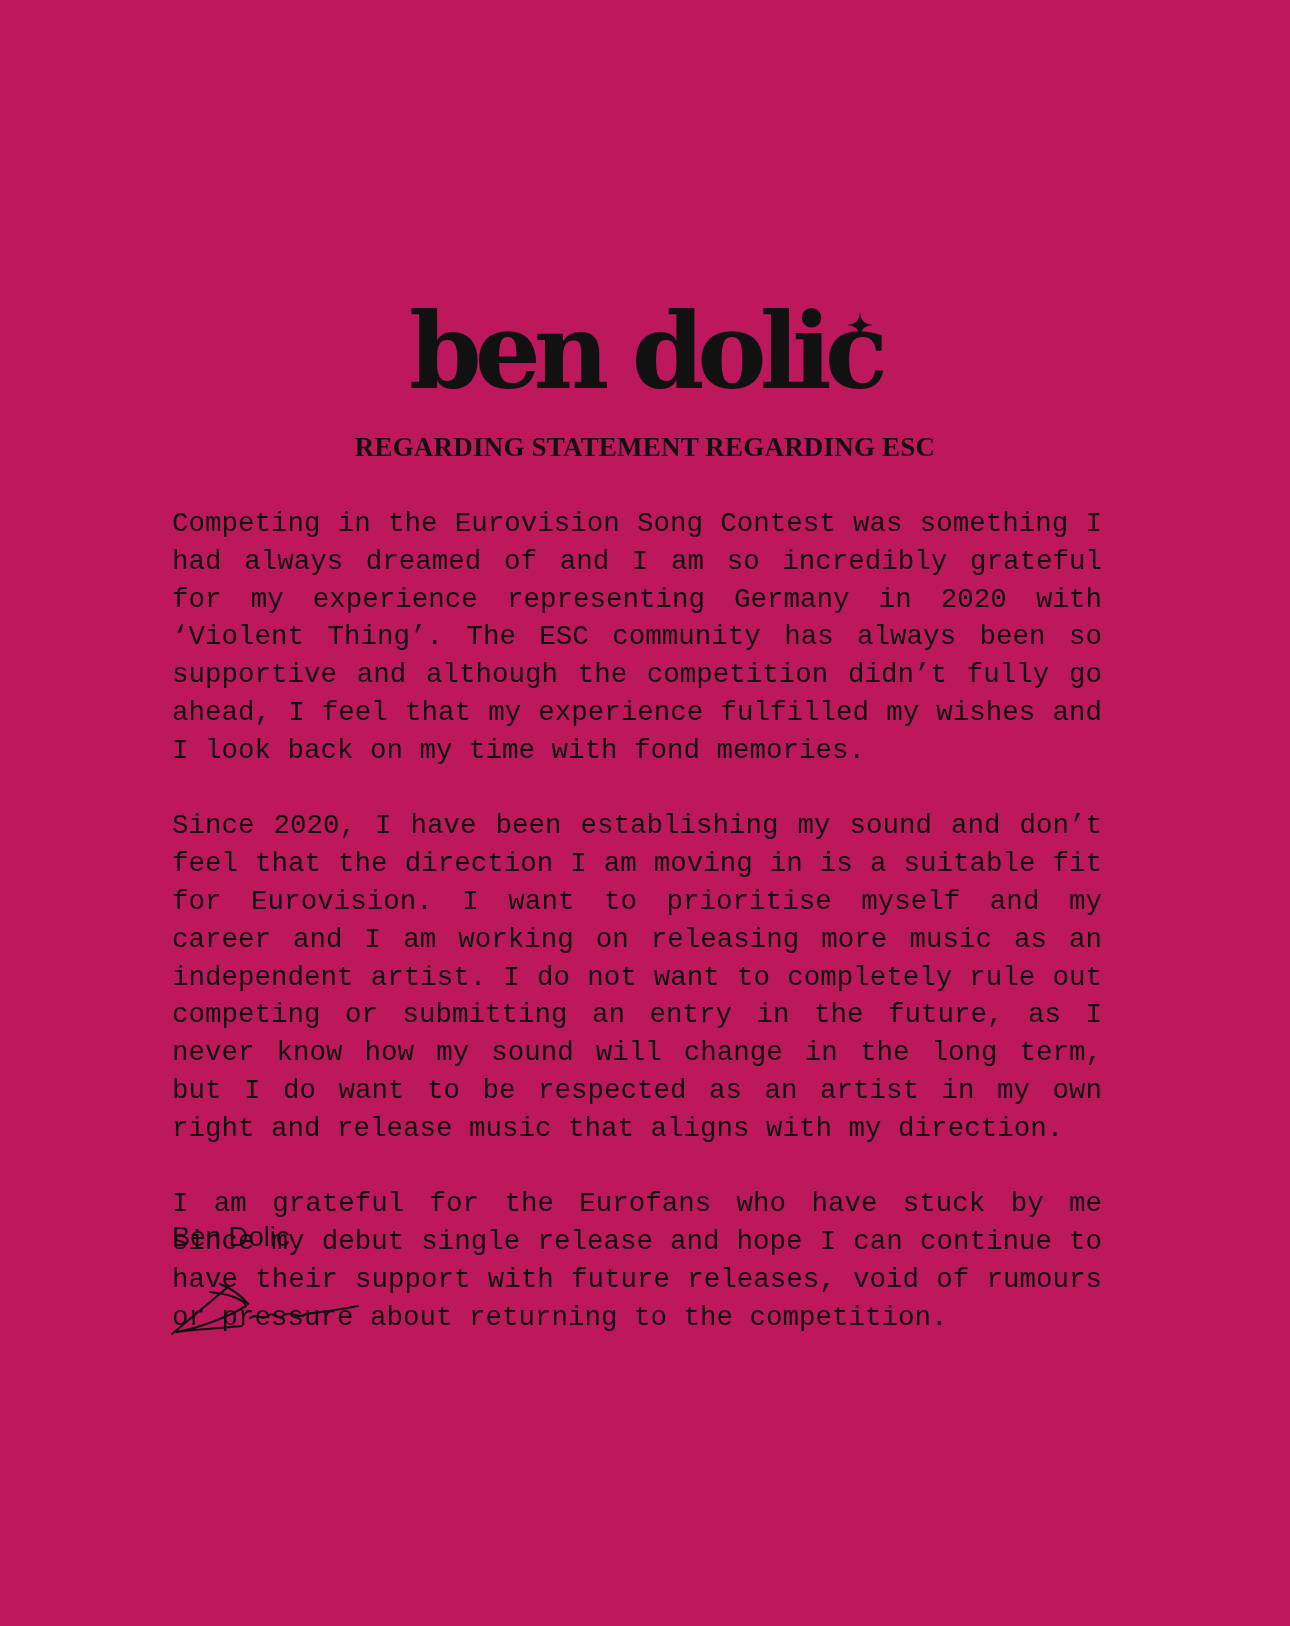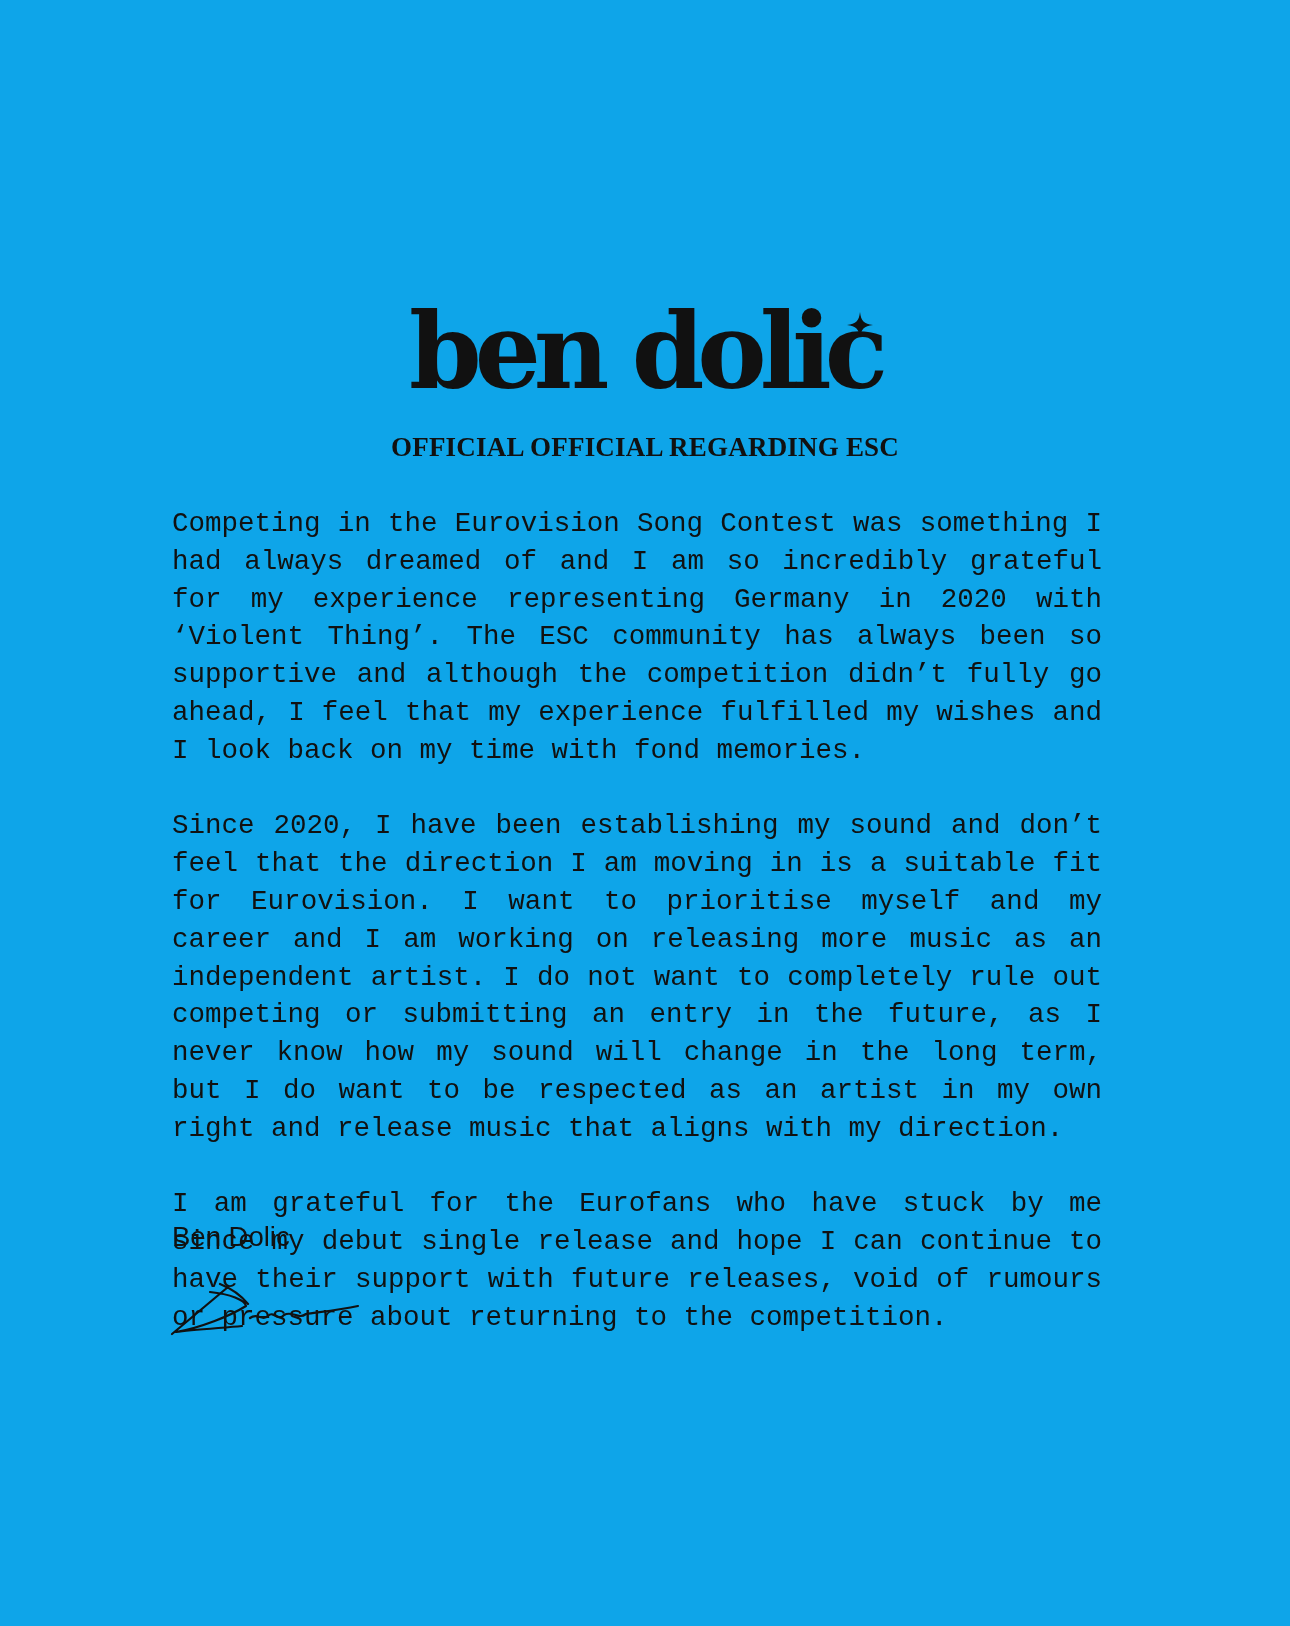--- a/index.html
+++ b/index.html
@@ -1,17 +1,17 @@
 <!DOCTYPE html>
 <html><head>
   <meta charset="utf-8">
   <style>
     html, body { margin: 0; padding: 0; background: #ffffff; }
     body { width: 1290px; height: 1626px; position: relative; overflow: hidden; color: #000; }
-    .page { position: absolute; left: 0; top: 0; width: 1290px; height: 1626px; background: #0ea5e9; }
+    .page { position: absolute; left: 0; top: 0; width: 1290px; height: 1626px; background: #be185d; }
     .logo {
       position: absolute; top: 300px; left: 0; width: 1290px; text-align: center;
       font-family: "DejaVu Serif", "Liberation Serif", serif; font-weight: bold;
       font-size: 104px; letter-spacing: -7px; line-height: 1; color: #111;
     }
     .logo-wrap { display: inline-block; position: relative; }
     .spark {
       position: absolute; right: 8px; top: 12px; width: 26px; height: 26px;
     }
     .heading {
@@ -38,21 +38,21 @@
 
   <div class="logo">
     <span class="logo-wrap">
       <span>ben dolic</span>
       <svg class="spark" viewBox="0 0 26 26">
         <path d="M13 0 C14 9 17 12 26 13 C17 14 14 17 13 26 C12 17 9 14 0 13 C9 12 12 9 13 0 Z" fill="#111"></path>
       </svg>
     </span>
   </div>
 
-  <div class="heading">OFFICIAL OFFICIAL REGARDING ESC</div>
+  <div class="heading">REGARDING STATEMENT REGARDING ESC</div>
 
   <div class="body">
     <p>Competing in the Eurovision Song Contest was something I had always dreamed of and I am so incredibly grateful for my experience representing Germany in 2020 with ‘Violent Thing’. The ESC community has always been so supportive and although the competition didn’t fully go ahead, I feel that my experience fulfilled my wishes and I look back on my time with fond memories.</p>
     <p>Since 2020, I have been establishing my sound and don’t feel that the direction I am moving in is a suitable fit for Eurovision. I want to prioritise myself and my career and I am working on releasing more music as an independent artist. I do not want to completely rule out competing or submitting an entry in the future, as I never know how my sound will change in the long term, but I do want to be respected as an artist in my own right and release music that aligns with my direction.</p>
     <p>I am grateful for the Eurofans who have stuck by me since my debut single release and hope I can continue to have their support with future releases, void of rumours or pressure about returning to the competition.</p>
   </div>
 
   <div class="closing">Ben Dolic</div>
 
   <svg class="signature" viewBox="0 0 190 60">

